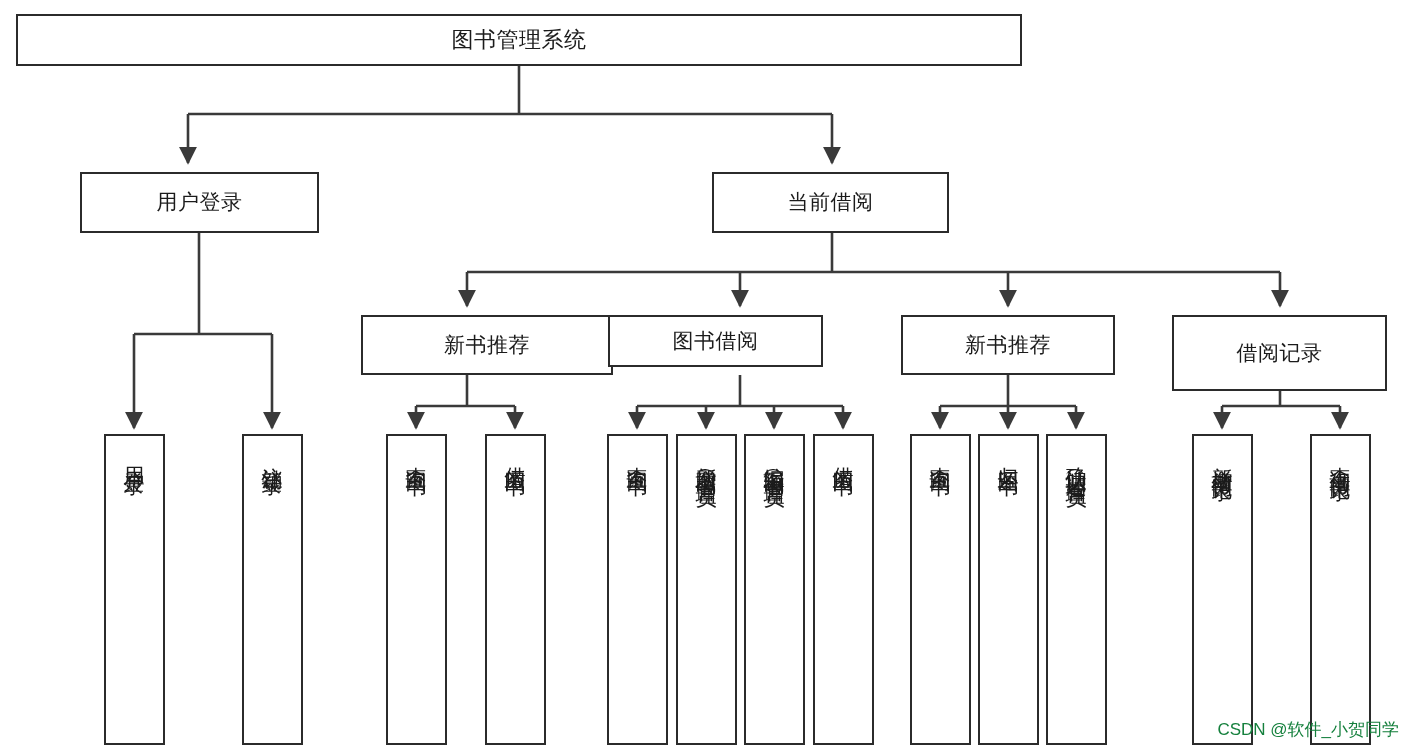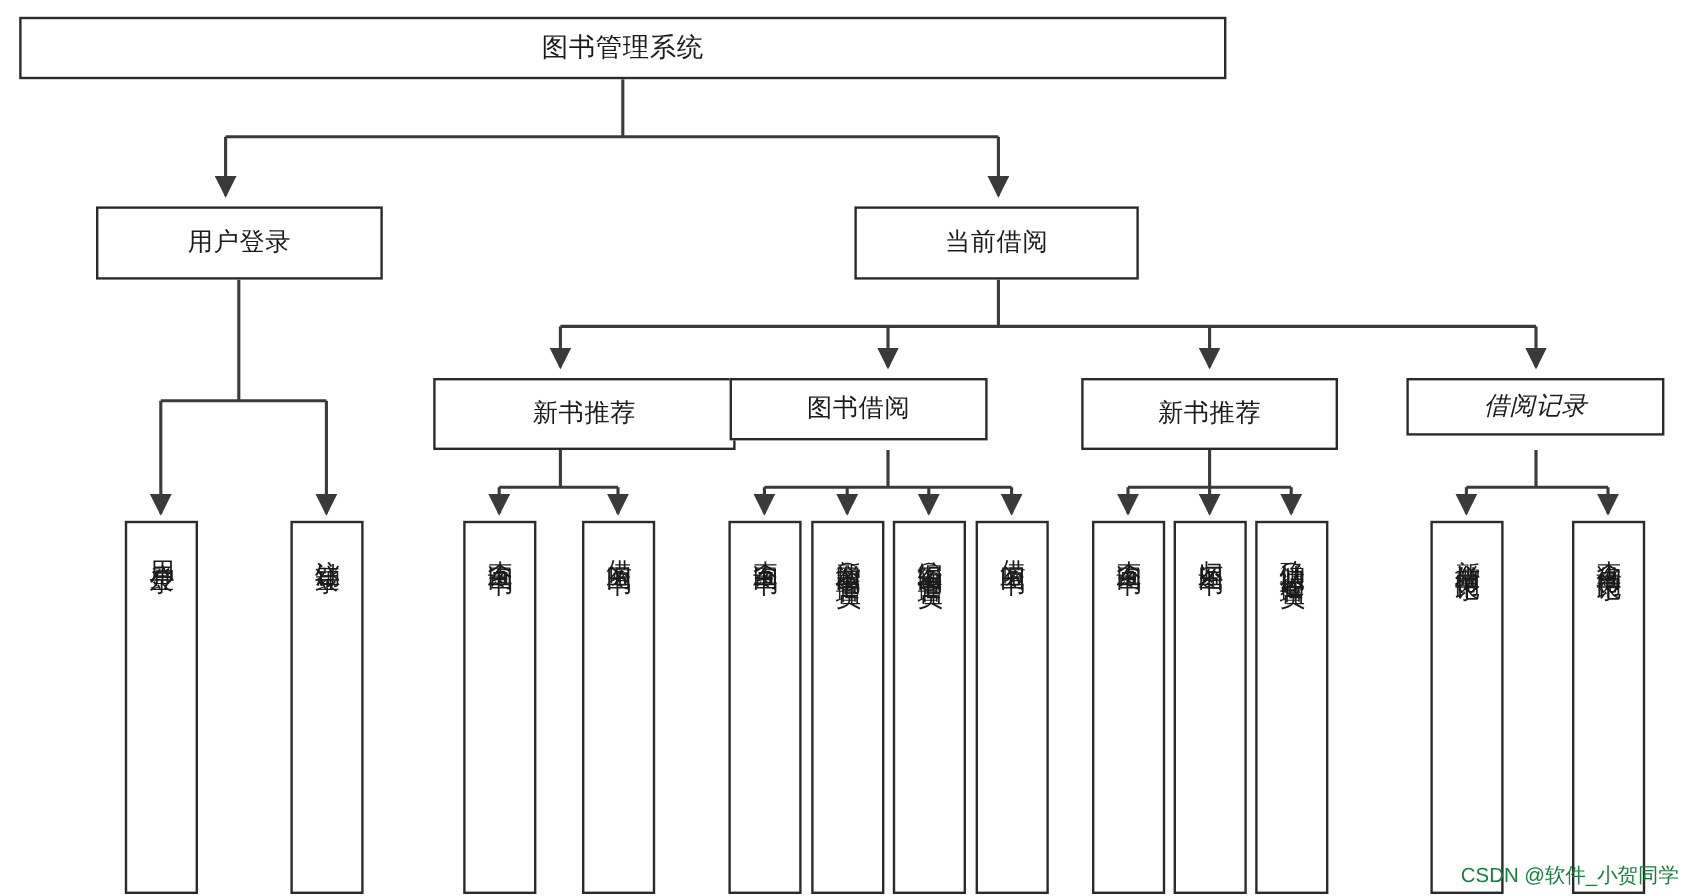--- a/index.html
+++ b/index.html
@@ -146,21 +146,21 @@
   </div>
 
   <div class="node horiz" style="left:608px; top:315px; width:215px; height:52px;">
     <span class="lbl">图书借阅</span>
   </div>
 
   <div class="node horiz" style="left:901px; top:315px; width:214px; height:60px;">
     <span class="lbl">新书推荐</span>
   </div>
 
-  <div class="node horiz" style="left:1172px; top:315px; width:215px; height:48px;font-style:italic;">
+  <div class="node horiz" style="left:1172px; top:315px; width:215px; height:76px;">
     <span class="lbl">借阅记录</span>
   </div>
 
   <div class="node vert" style="left:104px; top:434px; width:61px; height:311px;">
     <span class="lbl">用户登录</span>
   </div>
 
   <div class="node vert" style="left:242px; top:434px; width:61px; height:311px;">
     <span class="lbl">注销登录</span>
   </div>

